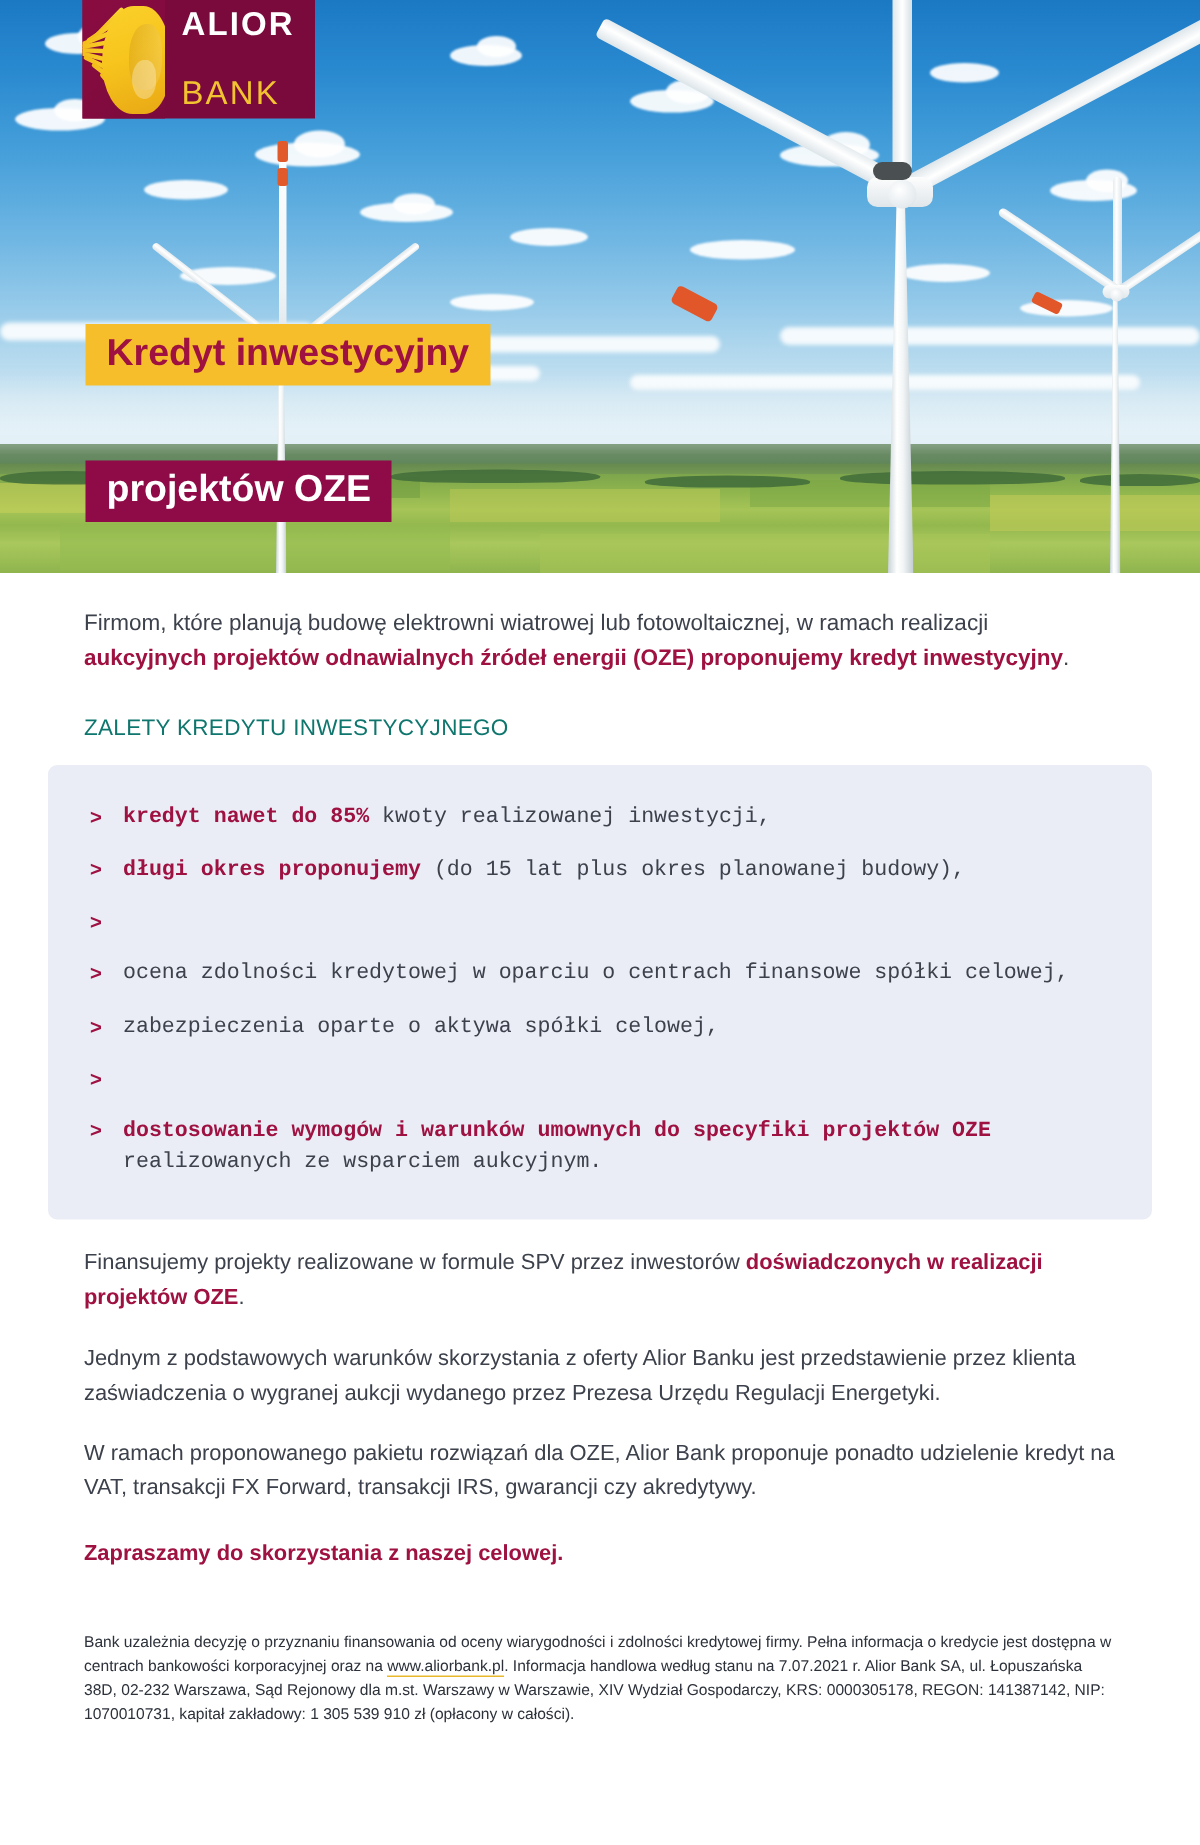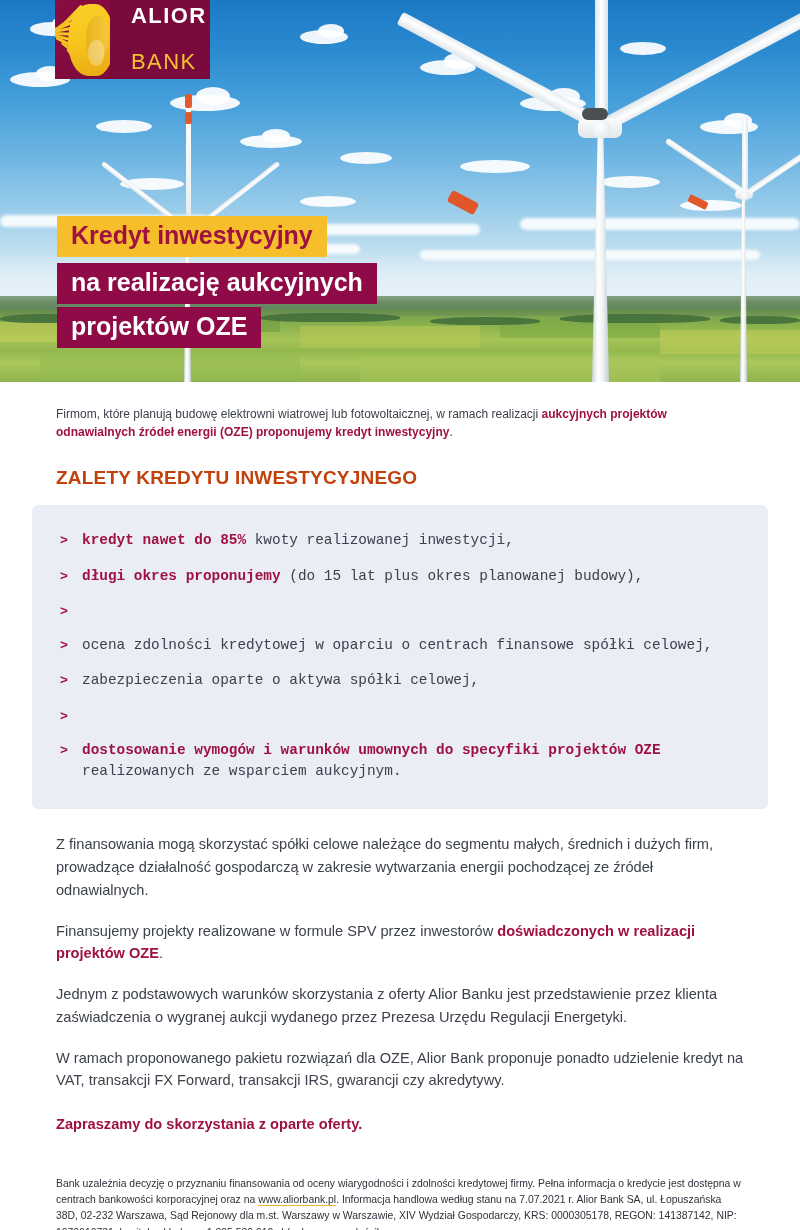--- a/index.html
+++ b/index.html
@@ -127,21 +127,21 @@
   .face-cheek {
     position: absolute; right: 6px; top: 40px;
     width: 16px; height: 26px;
     background: rgba(255,255,255,.3);
     border-radius: 50% 40% 45% 50%;
   }
   .logo-words {
     flex: 1;
     display: flex; flex-direction: column;
     justify-content: center;
-    padding-left: 21px;
+    padding-left: 11px;
     gap: 22px;
   }
   .logo-alior {
     color: #ffffff; font-size: 22px; font-weight: bold;
     letter-spacing: 1.4px; line-height: 1.04;
   }
   .logo-bank {
     color: #f2c230; font-size: 22px; font-weight: normal;
     letter-spacing: 1.4px; line-height: 1.1;
   }
@@ -158,30 +158,30 @@
   .hl-1 { background: #f5be2a; color: #9e1141; font-weight: bold; }
   .hl-2, .hl-3 { background: #8e0b47; color: #ffffff; font-weight: bold; }
   .hl-r1 { top: 216px; }
   .hl-r2 { top: 263px; }
   .hl-r3 { top: 307px; }
 
   
   .content { position: absolute; left: 0; top: 382px; width: 800px; }
   .intro {
     margin: 23px 56px 0 56px;
-    font-size: 12px;
+    font-size: 15px;
     line-height: 1.52;
     color: #3c414b;
   }
   .intro b { color: #9e1141; }
   .section-title {
     margin: 26px 56px 0 56px;
-    font-size: 19px;
-    font-weight: bold;
-    color: #c2410c;
+    font-size: 15px;
+    font-weight: normal;
+    color: #0f766e;
     letter-spacing: .2px;
   }
   .benefits {
     margin: 16px 32px 0 32px;
     background: #eaedf6;
     border-radius: 6px;
     padding: 18px 24px 20px 24px;
   }
   .benefit {
     display: flex;
@@ -338,23 +338,20 @@
       </div>
       <div class="logo-words">
         <div class="logo-alior">ALIOR</div>
         <div class="logo-bank">BANK</div>
       </div>
     </div>
 
     <div class="headline hl-r1">
       <span class="hl-band hl-1">Kredyt inwestycyjny</span>
     </div>
-    <div class="headline hl-r2">
-      <span class="hl-band hl-2">na realizację aukcyjnych</span>
-    </div>
     <div class="headline hl-r3">
       <span class="hl-band hl-3">projektów OZE</span>
     </div>
   </div>
 
   <div class="content">
 
     <p class="intro">
       <span>Firmom, które planują budowę elektrowni wiatrowej lub fotowoltaicznej, w ramach realizacji </span><b>aukcyjnych projektów odnawialnych źródeł energii (OZE) proponujemy kredyt inwestycyjny</b><span>.</span>
     </p>
@@ -383,25 +380,24 @@
       </div>
       <div class="benefit">
         <span class="chev">&gt;</span>
       </div>
       <div class="benefit">
         <span class="chev">&gt;</span>
         <span class="benefit-text"><b>dostosowanie wymogów i warunków umownych do specyfiki projektów OZE</b><span> realizowanych ze wsparciem aukcyjnym.</span></span>
       </div>
     </div>
 
-    <p class="para first">Z finansowania mogą skorzystać spółki celowe należące do segmentu małych, średnich i dużych firm, prowadzące działalność gospodarczą w zakresie wytwarzania energii pochodzącej ze źródeł odnawialnych.</p>
     <p class="para">
       <span>Finansujemy projekty realizowane w formule SPV przez inwestorów </span><b>doświadczonych w realizacji projektów OZE</b><span>.</span>
     </p>
     <p class="para">Jednym z podstawowych warunków skorzystania z oferty Alior Banku jest przedstawienie przez klienta zaświadczenia o wygranej aukcji wydanego przez Prezesa Urzędu Regulacji Energetyki.</p>
     <p class="para">W ramach proponowanego pakietu rozwiązań dla OZE, Alior Bank proponuje ponadto udzielenie kredyt na VAT, transakcji FX Forward, transakcji IRS, gwarancji czy akredytywy.</p>
-    <p class="closing">Zapraszamy do skorzystania z oparte oferty.</p>
+    <p class="closing">Zapraszamy do skorzystania z naszej celowej.</p>
 
     <p class="footer">
       <span>Bank uzależnia decyzję o przyznaniu finansowania od oceny wiarygodności i zdolności kredytowej firmy. Pełna informacja o kredycie jest dostępna w centrach bankowości korporacyjnej oraz na </span><a class="lnk" href="#">www.aliorbank.pl</a><span>. Informacja handlowa według stanu na 7.07.2021 r. Alior Bank SA, ul. Łopuszańska 38D, 02-232 Warszawa, Sąd Rejonowy dla m.st. Warszawy w Warszawie, XIV Wydział Gospodarczy, KRS: 0000305178, REGON: 141387142, NIP: 1070010731, kapitał zakładowy: 1 305 539 910 zł (opłacony w całości).</span>
     </p>
   </div>
 </div>
 
 </body></html>

